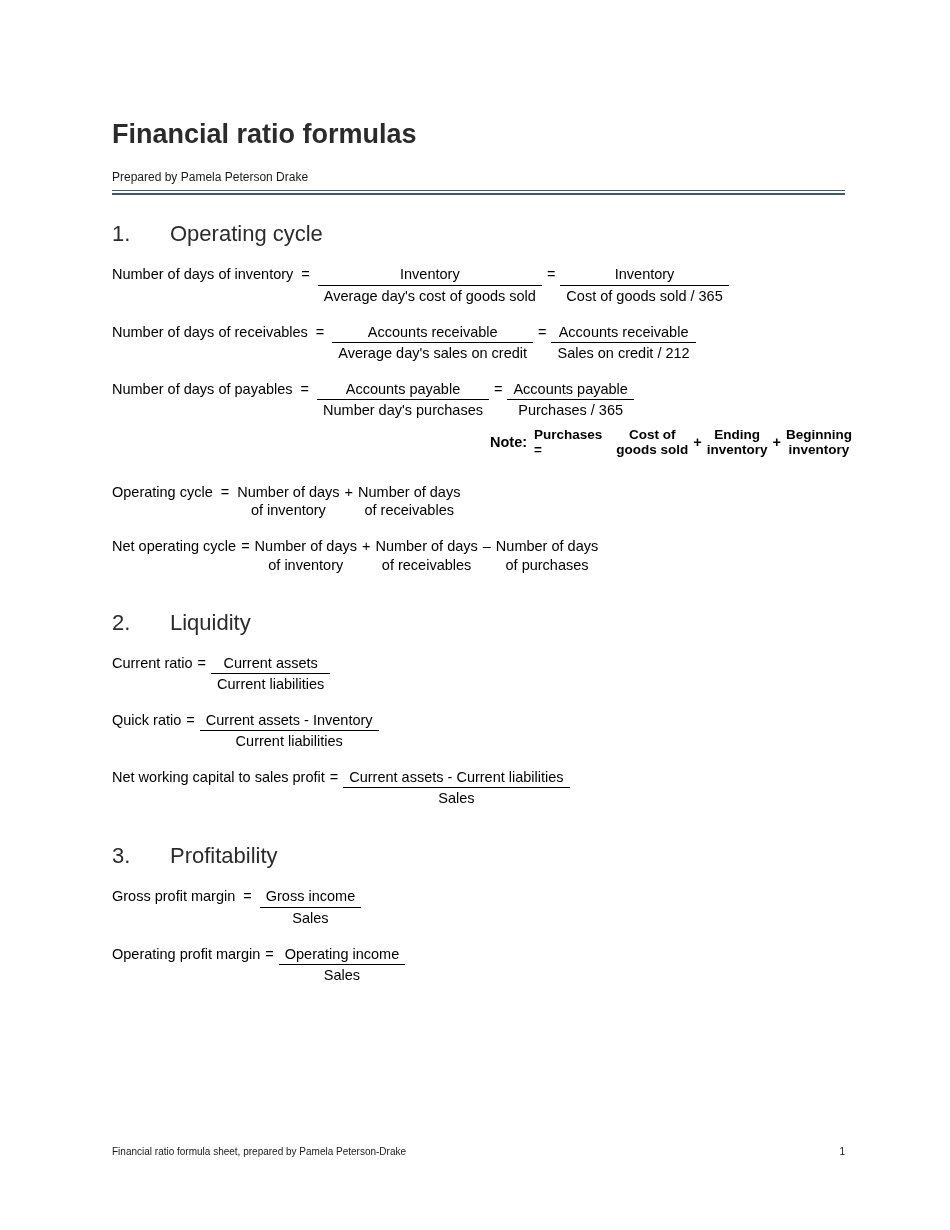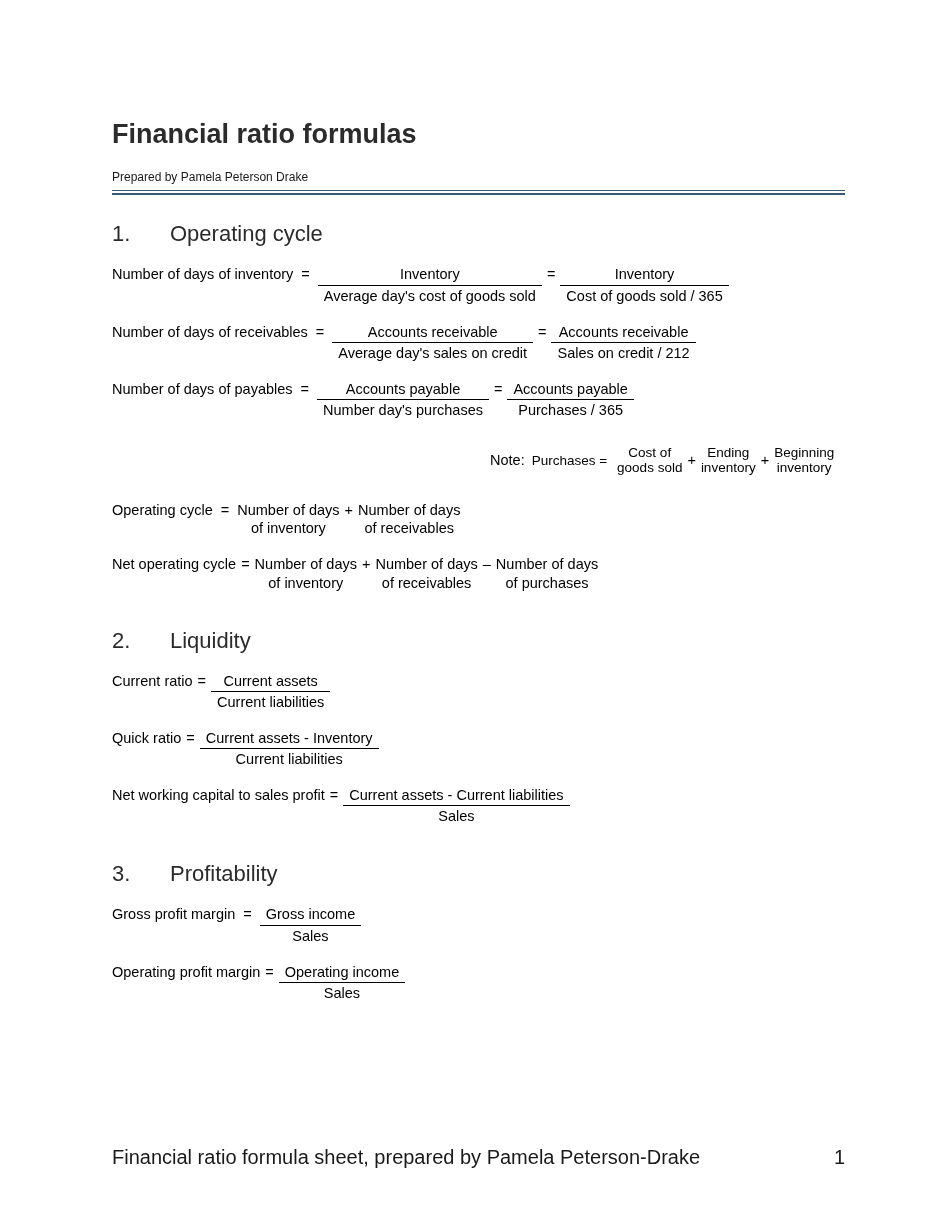--- a/index.html
+++ b/index.html
@@ -105,36 +105,37 @@
     text-align: center;
     white-space: nowrap;
   }
   .stack .l1 { }
   .stack .l2 { }
 
   .note-row {
     display: flex;
     align-items: center;
     justify-content: flex-start;
-    margin-top: 26px;
+    margin-top: 8px;
     padding-left: 378px;
     font-size: 14.5px;
+    font-weight: bold;
   }
   .note-lbl { padding-right: 7px; }
   .small { font-size: 13.5px; }
 
   
   .footer {
     position: absolute;
     left: 112px;
     top: 1146px;
     width: 733px;
     display: flex;
     justify-content: space-between;
-    font-size: 20px;
+    font-size: 10px;
     color: #1a1a1a;
     gap: 44px;
   }
 </style>
 </head>
 <body>
 
 <div class="page">
   <div class="content">
 

